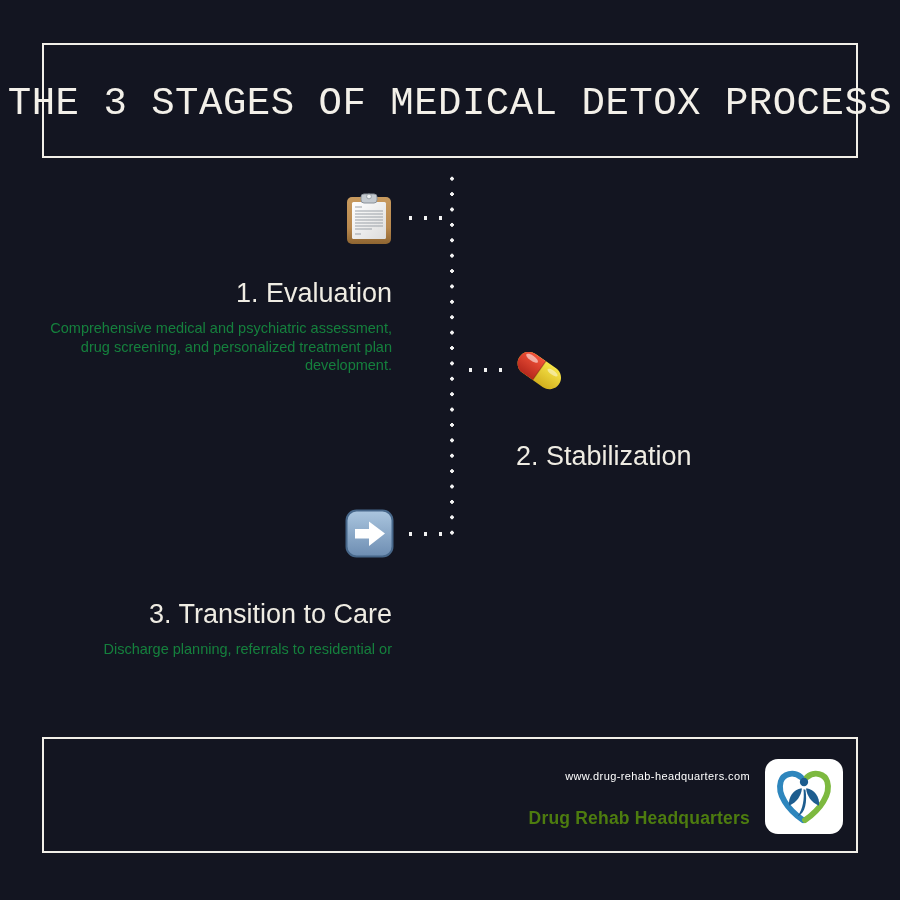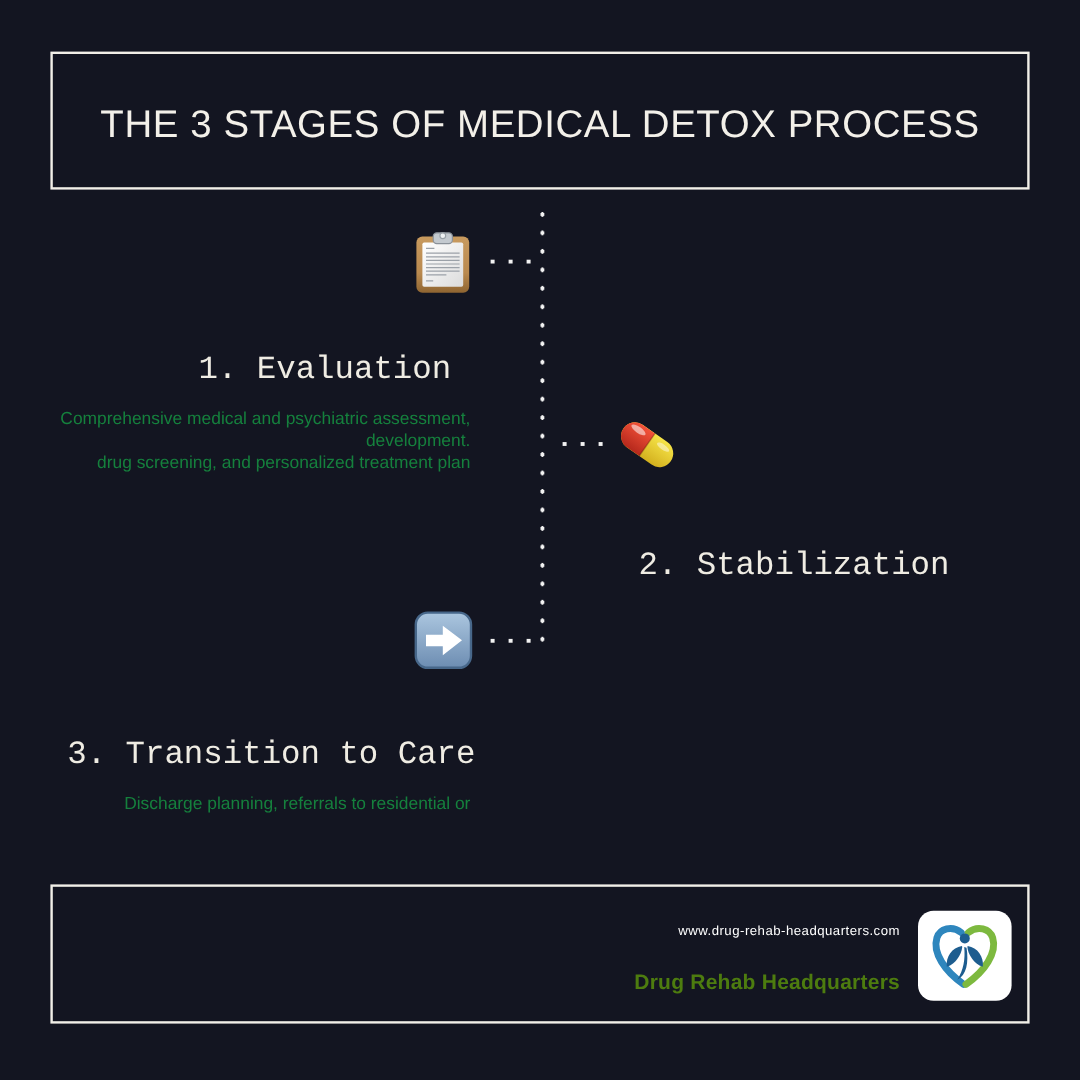--- a/index.html
+++ b/index.html
@@ -14,23 +14,23 @@
     position: absolute;
     border: 2px solid #f2efe8;
     box-sizing: border-box;
   }
   .header-frame {
     left: 42px; top: 43px; width: 816px; height: 115px;
     display: flex; align-items: center; justify-content: center;
   }
   .page-title {
     margin: 0; padding-top: 6px;
-    font-family: Liberation Sans, sans-serif;
+    font-family: Liberation Mono, monospace;
     font-weight: 400;
-    font-size: 32px;
+    font-size: 39px;
     letter-spacing: 0.5px;
     color: #f3f0e9;
     white-space: nowrap;
   }
   
   .vdots {
     position: absolute;
     left: 448px; top: 171px; width: 8px; height: 372px;
     background-image: radial-gradient(circle at center, #f2f2f2 1.8px, rgba(242,242,242,0) 2px);
     background-size: 8px 15.4px;
@@ -47,22 +47,22 @@
   .hdots-2 { left: 463px; top: 366px; }
   .hdots-3 { left: 403px; top: 530px; }
   
   .icon { position: absolute; }
   .icon-clipboard { left: 346px; top: 192px; }
   .icon-pill { left: 511px; top: 344px; }
   .icon-arrow { left: 345px; top: 509px; }
   
   .stage { position: absolute; }
   .stage-heading {
-    margin: 16px;
-    font-family: Liberation Mono, monospace;
+    margin: 0;
+    font-family: Liberation Sans, sans-serif;
     font-weight: 400;
     font-size: 27px;
     color: #efece3;
     white-space: nowrap;
   }
   .stage-desc {
     margin-top: 10px;
     font-size: 14.5px;
     line-height: 18.5px;
     color: #15803d;
@@ -180,22 +180,22 @@
       </defs>
       <rect x="1.5" y="1.5" width="46" height="46" rx="10" fill="url(#blueGrad)" stroke="#47678a" stroke-width="2"></rect>
       <path d="M10 20 h14 v-7.5 L40 24.5 24 37 v-7.5 H10 z" fill="#ffffff"></path>
     </svg>
   </div>
 
   <section class="stage stage-1">
     <h2 class="stage-heading">1. Evaluation</h2>
     <div class="stage-desc">
       <div class="desc-line">Comprehensive medical and psychiatric assessment,</div>
+      <div class="desc-line">drug screening, and personalized treatment plan</div>
       <div class="desc-line">development.</div>
-      <div class="desc-line">drug screening, and personalized treatment plan</div>
     </div>
   </section>
 
   <section class="stage stage-2">
     <h2 class="stage-heading">2. Stabilization</h2>
   </section>
 
   <section class="stage stage-3">
     <h2 class="stage-heading">3. Transition to Care</h2>
     <div class="stage-desc">

